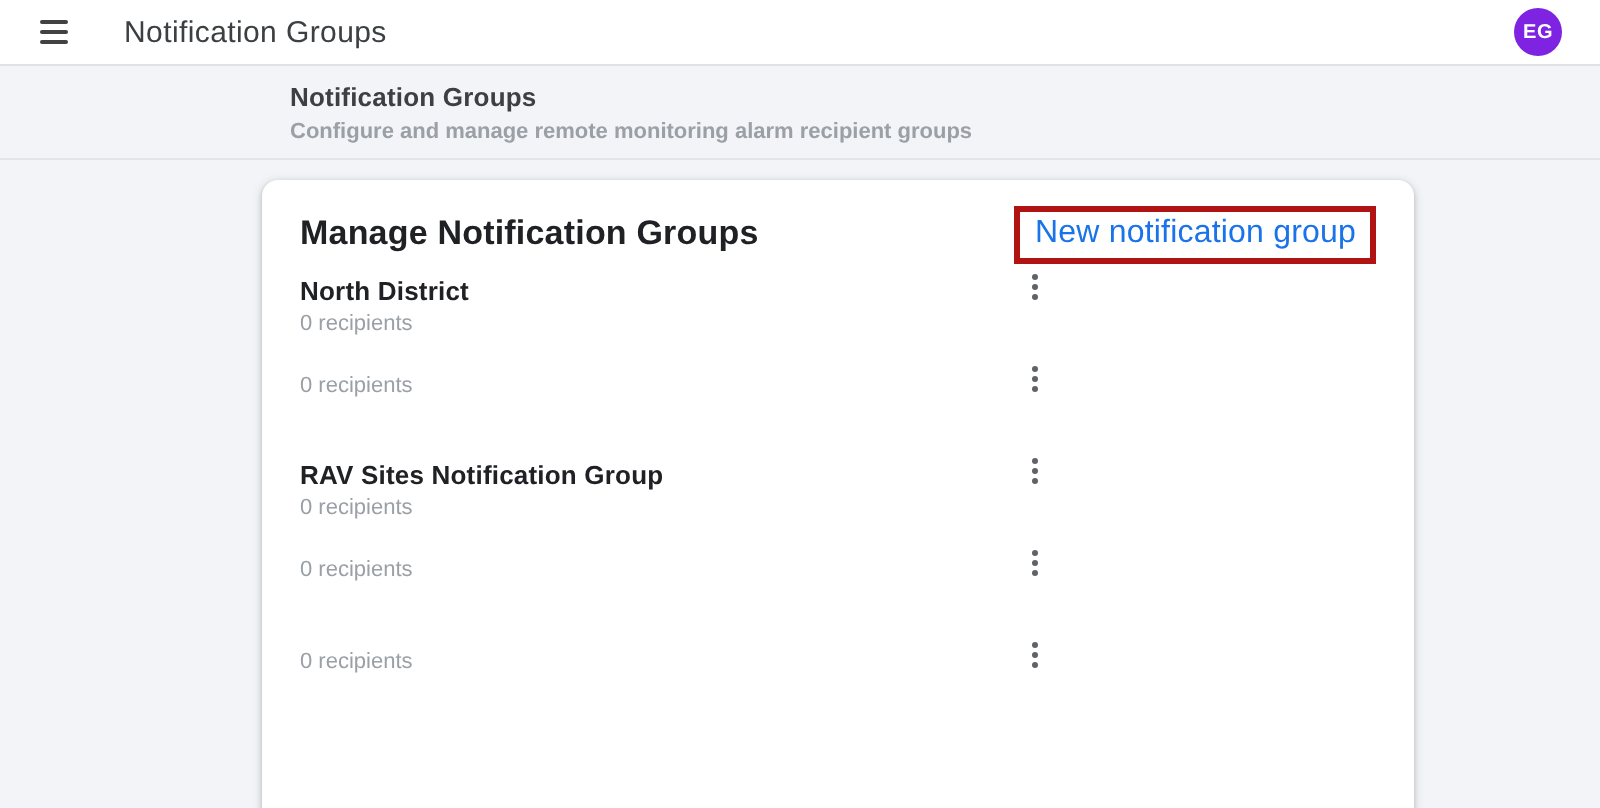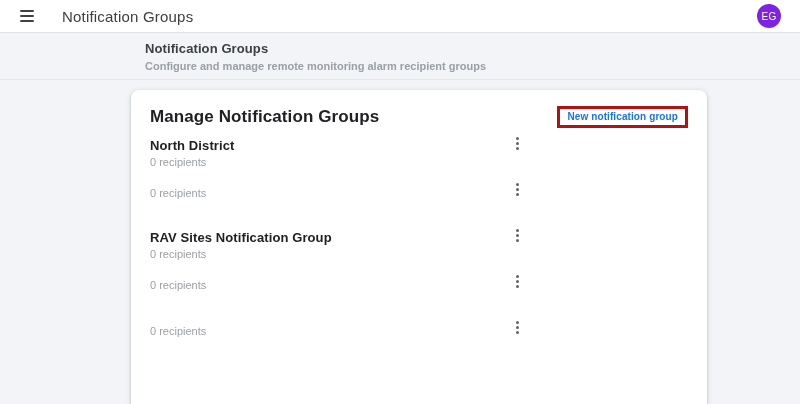--- a/index.html
+++ b/index.html
@@ -38,21 +38,21 @@
     font-size:15px;
     color:#3c4043;
     margin-left:28px;
     letter-spacing:.2px;
   }
   .avatar{
     margin-left:auto;
     width:24px;height:24px;border-radius:50%;
     background:var(--avatar-purple);
     color:#fff;
-    font-size:10px;font-weight:normal;
+    font-size:10px;font-weight:bold;
     display:flex;align-items:center;justify-content:center;
     cursor:pointer;
     letter-spacing:.3px;
   }
 
   
   .subheader{
     height:47px;
     background:var(--page-bg);
     border-bottom:1px solid #e2e4e8;
@@ -91,22 +91,22 @@
     font-size:17px;
     font-weight:bold;
     color:var(--text-dark);
     letter-spacing:.1px;
   }
   .new-group-btn{
     background:none;
     border:3px solid var(--annotation-red);
     color:var(--accent-blue);
     font-family:"Liberation Sans", sans-serif;
-    font-size:10px;
-    font-weight:bold;
+    font-size:16px;
+    font-weight:normal;
     padding:2px 7px 3px 7px;
     cursor:pointer;
     letter-spacing:.1px;
   }
 
   
   .group-list{margin-top:2px;}
   .row{
     position:relative;
     height:46px;

